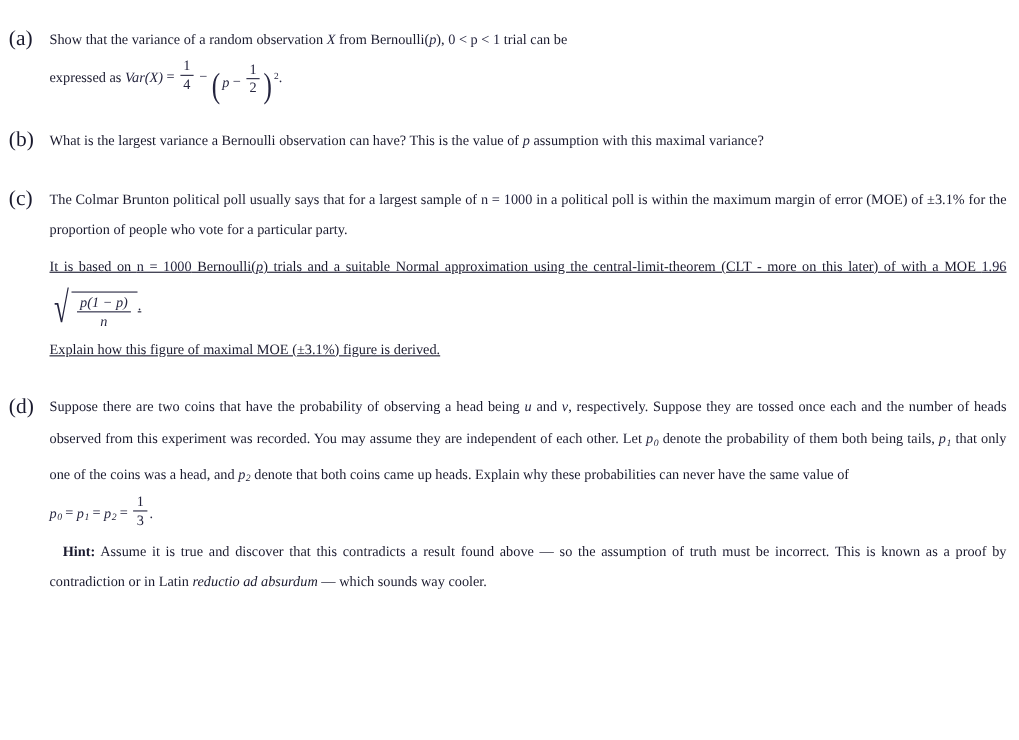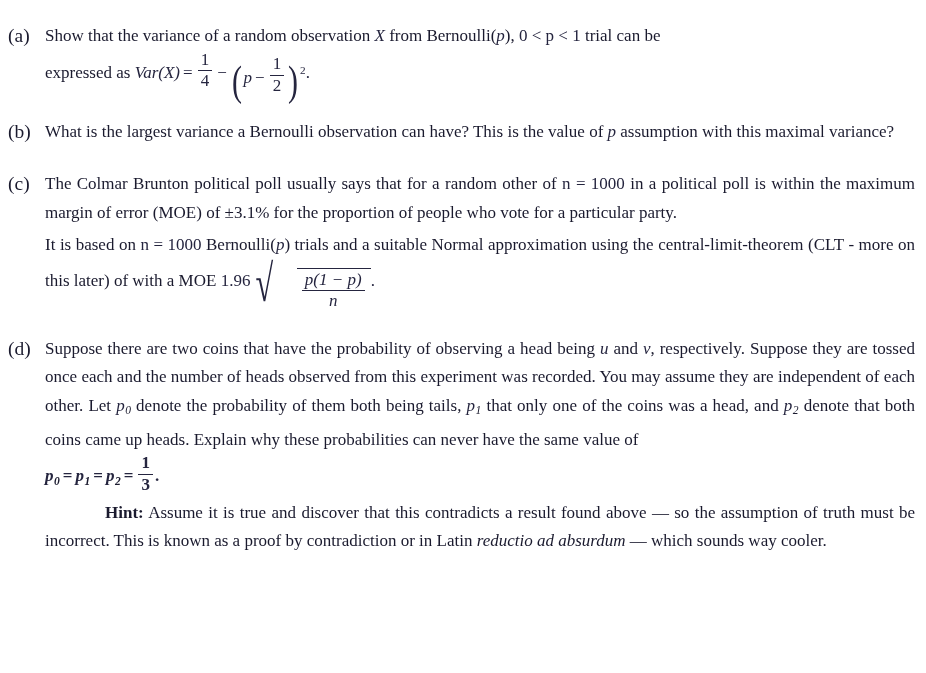--- a/index.html
+++ b/index.html
@@ -30,37 +30,37 @@
     flex: 0 0 auto;
     width: 37px;
     font-size: 19.5px;
     line-height: 28.5px;
     color: #1a1a2e;
     text-align: left;
     white-space: nowrap;
   }
   .body {
     flex: 1 1 auto;
-    font-size: 17px;
+    font-size: 13px;
     line-height: 28.5px;
     text-align: justify;
     text-justify: inter-word;
     color: #1a1a2e;
   }
   .body p {
     margin: 0;
   }
   .item-a { margin-top: 22px; }
   .item-b { margin-top: 22px; }
   .item-c { margin-top: 24px; }
   .item-d { margin-top: 24px; }
 
-  .subline { margin-top: 2px; }
+  .subline { margin-top: 2px; text-decoration: underline; }
   .hint { margin-top: 14px; text-indent: 12px; }
-  .hint b { font-weight: bold; margin-left: 48px; }
+  .hint b { font-weight: bold; }
   i, .it { font-style: italic; }
 
   
   .math {
     font-family: "Liberation Serif", "DejaVu Serif", serif;
     color: #25253f;
     white-space: nowrap;
   }
   .mi { font-style: italic; }
   .mn { font-style: normal; }
@@ -125,29 +125,28 @@
     vertical-align: -0.145em;
     transform: scaleX(0.62);
     font-style: normal;
     margin-right: -2px;
   }
   .sqrt > .radicand {
     display: inline-block;
     border-top: 1.4px solid #25253f;
     padding: 2px 4px 0 3px;
     vertical-align: middle;
-    margin-left: 20px;
   }
 
   .mathline {
     display: block;
     line-height: 30px;
   }
   .line-c-clt { line-height: 36px; }
-  .line-d-eq { line-height: 34px; margin-top: 0px; font-weight: bold; }
+  .line-d-eq { line-height: 34px; margin-top: 0px; }
   .line-a-expr { line-height: 36px; margin-top: 4px; }
 </style>
 </head>
 <body>
 
 <div class="page">
 
   <div class="item item-a">
     <div class="label">(a)</div>
     <div class="body">
@@ -160,24 +159,25 @@
   <div class="item item-b">
     <div class="label">(b)</div>
     <div class="body">
       <p><span>What is the largest variance a Bernoulli observation can have? This is the value of </span><span class="math mi">p</span><span> assumption</span> <span>with this maximal variance?</span></p>
     </div>
   </div>
 
   <div class="item item-c">
     <div class="label">(c)</div>
     <div class="body">
-      <p><span>The Colmar Brunton political poll usually says that for a random other of </span><span class="math">n = 1000</span><span> in a political poll is within the maximum margin of error (MOE) of ±3.1% for the proportion of people who vote for a particular party.</span></p>
+      <p><span>The Colmar Brunton political poll usually says that for a largest sample of </span><span class="math">n = 1000</span><span> in a political poll is within the maximum margin of error (MOE) of ±3.1% for the proportion of people who vote for a particular party.</span></p>
 
       <p class="subline line-c-clt"><span>It is based on </span><span class="math">n = 1000</span><span> Bernoulli(</span><span class="math mi">p</span><span>) trials and a suitable Normal approximation using the central-limit-theorem (CLT - more on this later) of with a MOE </span><span class="math">1.96</span><span class="math sqrt"><span class="radsign">√</span><span class="radicand"><span class="frac"><span class="num mi">p(1 − p)</span><span class="den mi">n</span></span></span></span><span class="math">.</span></p>
 
+      <p class="subline">Explain how this figure of maximal MOE (±3.1%) figure is derived.</p>
     </div>
   </div>
 
   <div class="item item-d">
     <div class="label">(d)</div>
     <div class="body">
       <p><span>Suppose there are two coins that have the probability of observing a head being </span><span class="math mi">u</span><span> and </span><span class="math mi">v</span><span>, respectively. Suppose they are tossed once each and the number of heads observed from this experiment was recorded. You may assume they are independent of each other. Let </span><span class="math mi">p</span><sub class="msub mn">0</sub><span> denote the probability of them both being tails, </span><span class="math mi">p</span><sub class="msub mn">1</sub><span> that only one of the coins was a head, and </span><span class="math mi">p</span><sub class="msub mn">2</sub><span> denote that both coins came up heads. Explain why these probabilities can never have the same value of</span></p>
 
       <p class="mathline line-d-eq"><span class="math mi">p</span><sub class="msub mn">0</sub><span class="math mo">=</span><span class="math mi">p</span><sub class="msub mn">1</sub><span class="math mo">=</span><span class="math mi">p</span><sub class="msub mn">2</sub><span class="math mo">=</span><span class="math frac"><span class="num">1</span><span class="den">3</span></span><span class="math">.</span></p>
 

